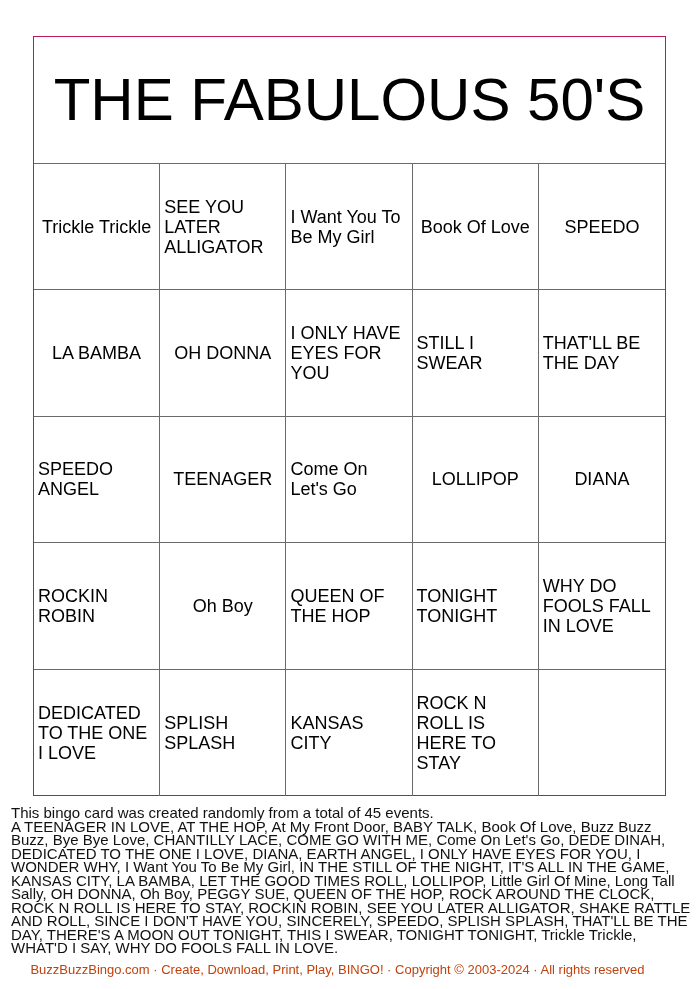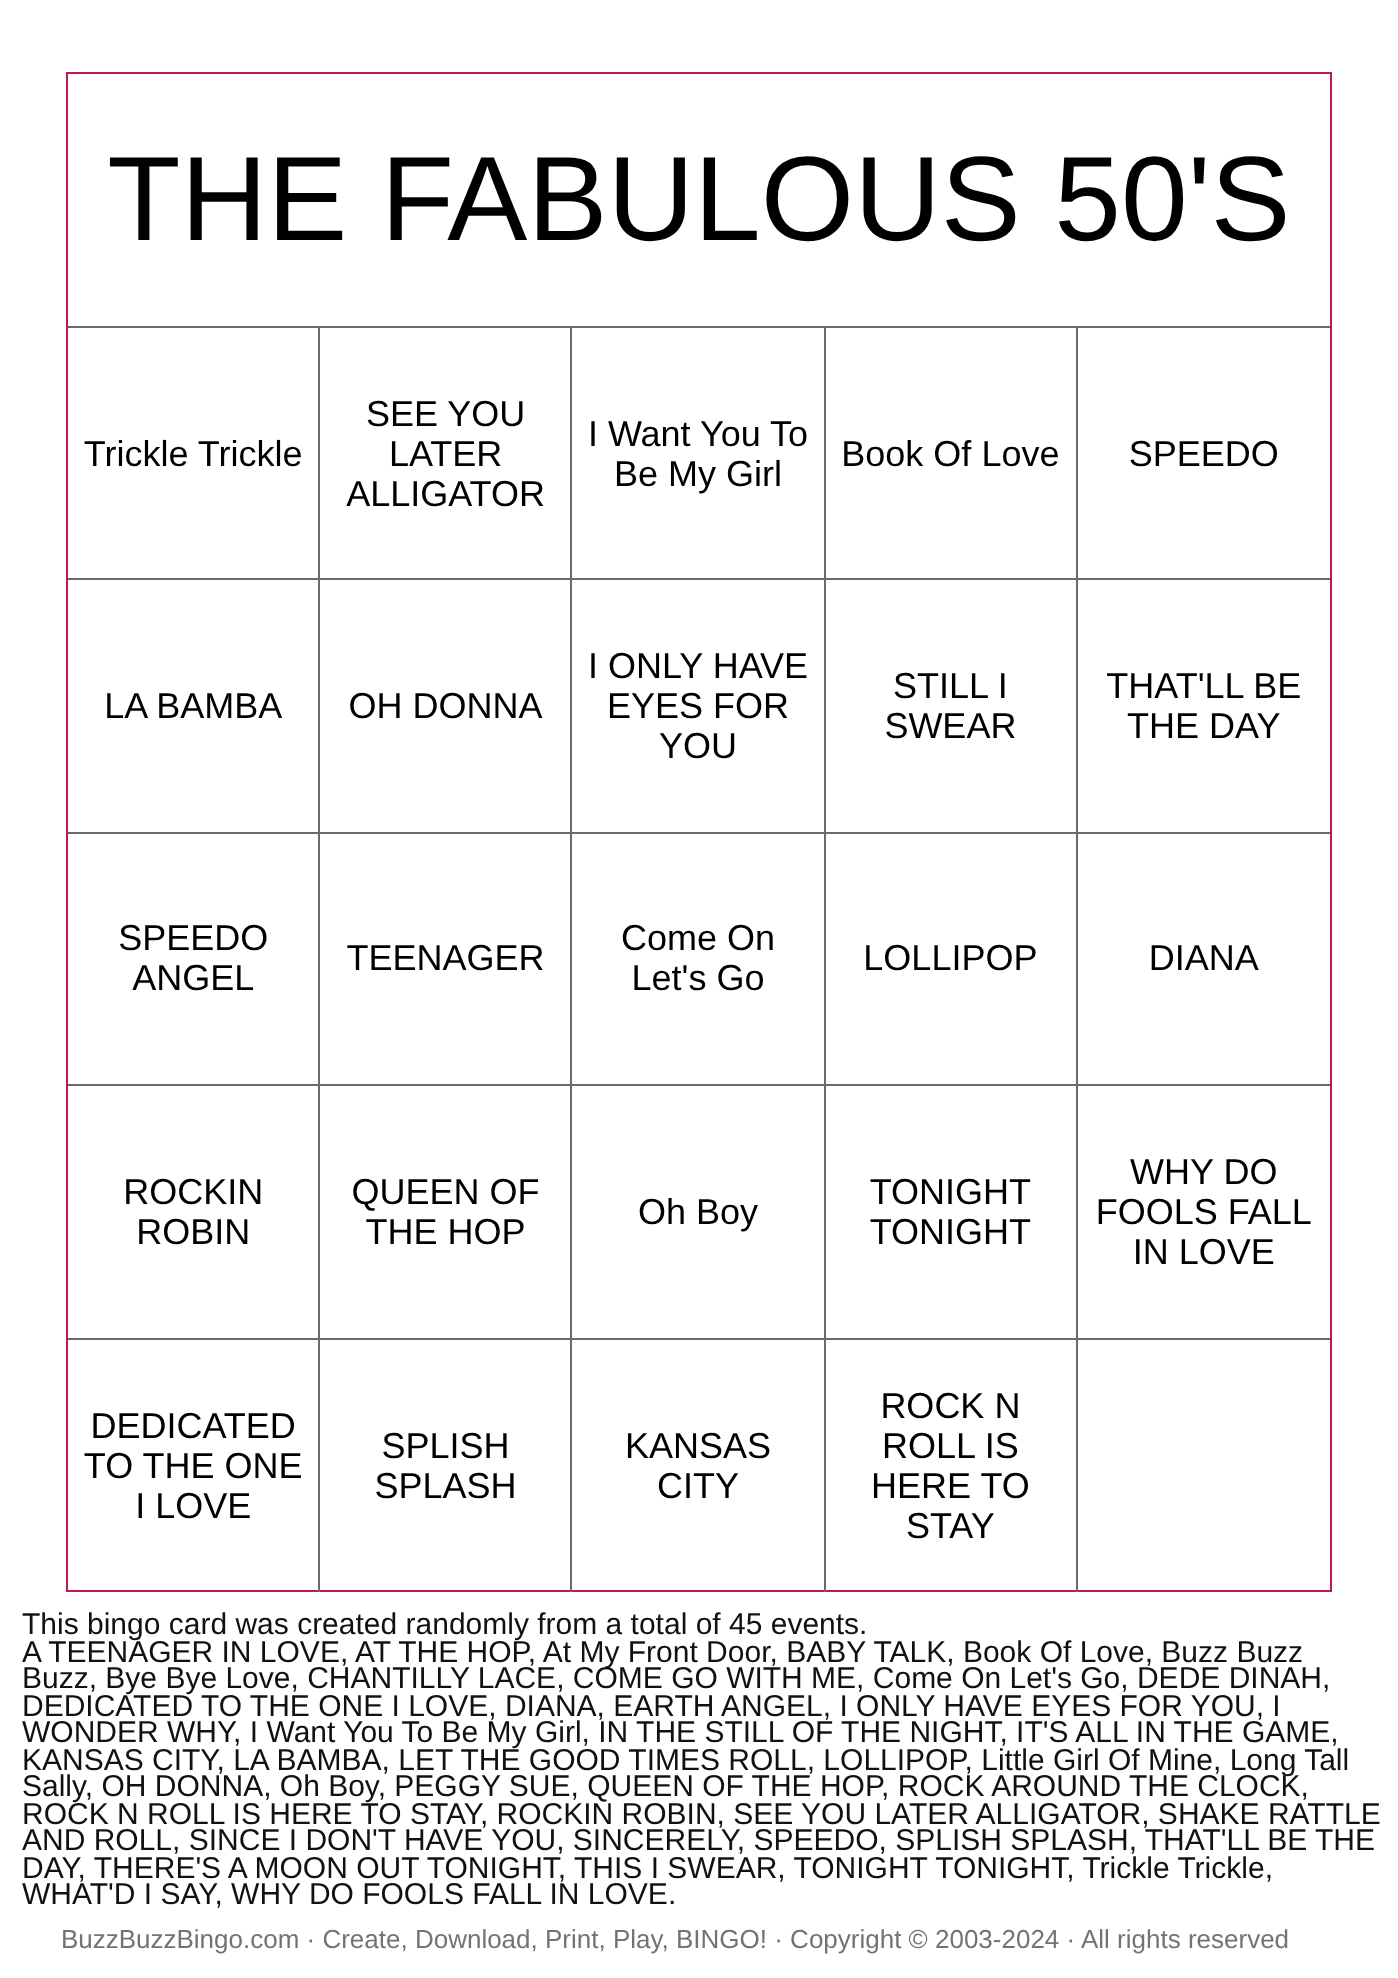--- a/index.html
+++ b/index.html
@@ -24,32 +24,32 @@
   .grid {
     position: absolute; left: 0; top: 127px; width: 100%; height: 632px;
     display: grid;
     grid-template-columns: repeat(5, 1fr);
     grid-template-rows: repeat(5, 1fr);
   }
   .cell {
     border-right: 1px solid #6a6a6a; border-bottom: 1px solid #6a6a6a;
     box-sizing: border-box;
     display: flex; align-items: center; justify-content: center;
-    text-align: center; padding: 0 4px;
+    padding: 0 4px;
     font-size: 18px; line-height: 20px;
   }
   .cell.last-col { border-right: none; }
   .cell.last-row { border-bottom: none; }
   .note {
     position: absolute; left: 11px; top: 806px; width: 680px;
     font-size: 15px; line-height: 13.5px; color: #111;
   }
   .footer {
     position: absolute; left: 0; top: 962px; width: 675px; text-align: center;
-    font-size: 13px; color: #737373; white-space: nowrap;
+    font-size: 13px; color: #c2410c; white-space: nowrap;
   }
 </style>
 </head>
 <body>
 
 <div class="card">
   <div class="title-row">
     <div class="title">THE FABULOUS 50'S</div>
   </div>
   <div class="grid">
@@ -65,22 +65,22 @@
     <div class="cell">STILL I SWEAR</div>
     <div class="cell last-col">THAT'LL BE THE DAY</div>
 
     <div class="cell">SPEEDO ANGEL</div>
     <div class="cell">TEENAGER</div>
     <div class="cell">Come On Let's Go</div>
     <div class="cell">LOLLIPOP</div>
     <div class="cell last-col">DIANA</div>
 
     <div class="cell">ROCKIN ROBIN</div>
+    <div class="cell">Oh Boy</div>
     <div class="cell">QUEEN OF THE HOP</div>
-    <div class="cell">Oh Boy</div>
     <div class="cell">TONIGHT TONIGHT</div>
     <div class="cell last-col">WHY DO FOOLS FALL IN LOVE</div>
 
     <div class="cell last-row">DEDICATED TO THE ONE I LOVE</div>
     <div class="cell last-row">SPLISH SPLASH</div>
     <div class="cell last-row">KANSAS CITY</div>
     <div class="cell last-row">ROCK N ROLL IS HERE TO STAY</div>
   </div>
 </div>
 

